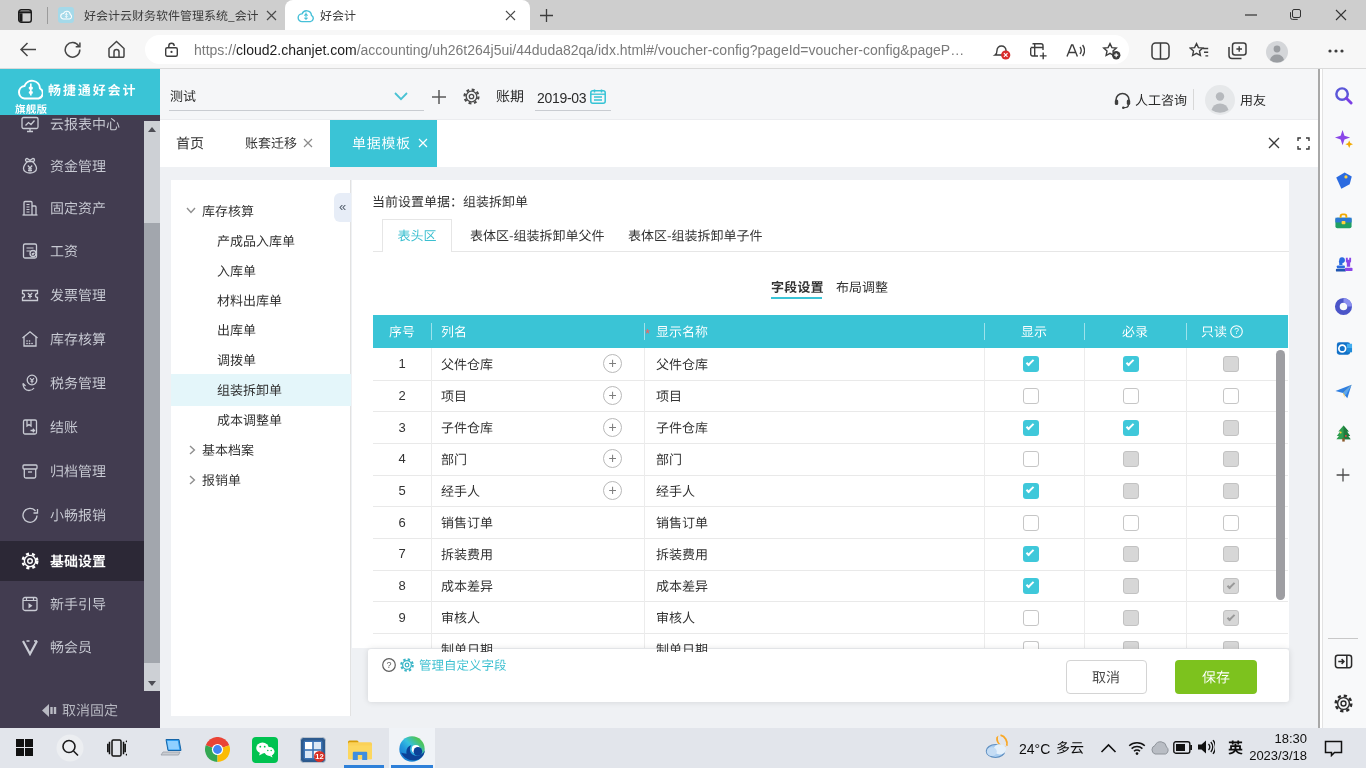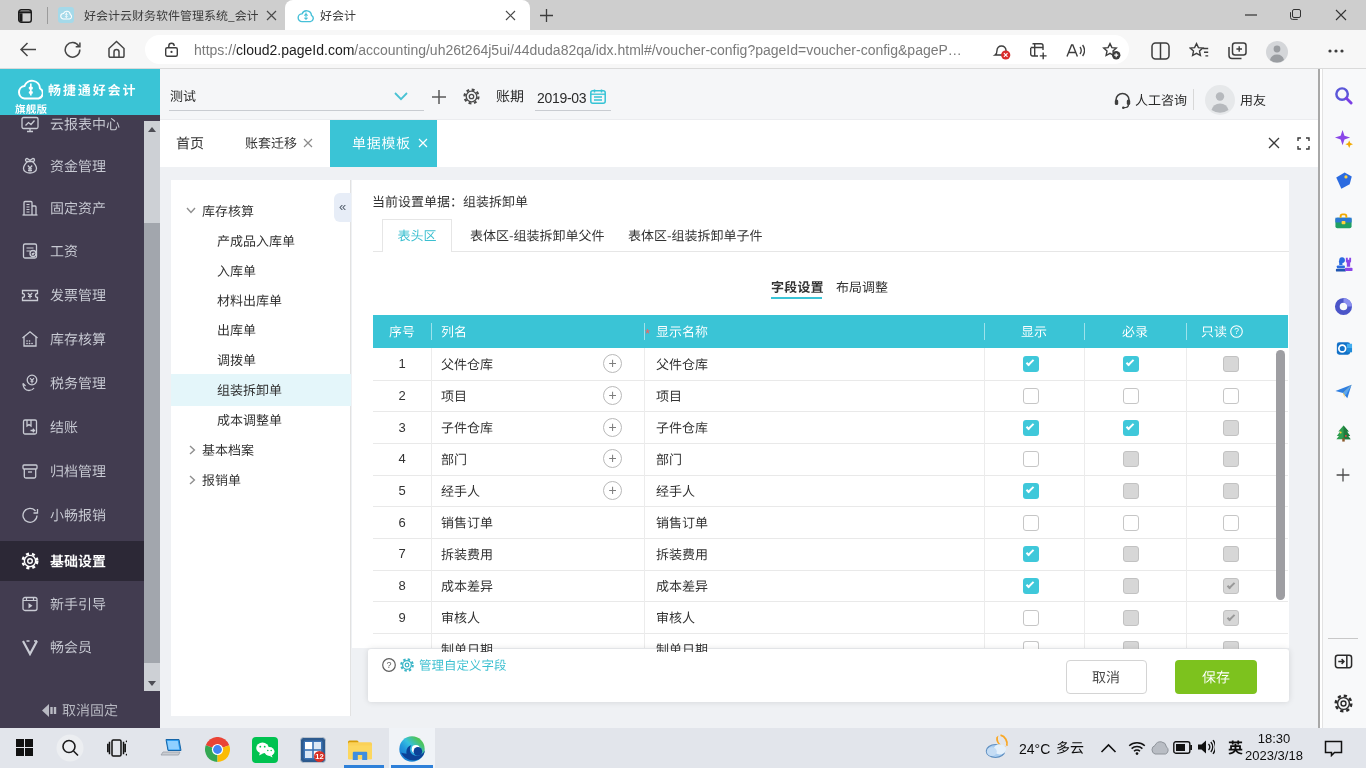--- a/index.html
+++ b/index.html
@@ -47,21 +47,21 @@
 #btncancel{left:1066px;top:660px;width:81px;height:34px;border:1px solid #d4d4d4;border-radius:4px;background:#fff;z-index:9}
 #btnsave{left:1175px;top:660px;width:82px;height:34px;border-radius:4px;background:#7dc21e;z-index:9}
 #pagescroll{left:1318px;top:69px;width:2px;height:659px;background:#a8a8a8}
 #esidebar{left:1322px;top:69px;width:44px;height:659px;background:#f8f9fa;border-left:1px solid #e3e3e3}
 #esep{left:1328px;top:638px;width:30px;height:1px;background:#c8c8c8}
 
 #taskbar{left:0;top:728px;width:1366px;height:40px;background:#e2e5eb}
 #edgebtn{left:389px;top:728px;width:46px;height:40px;background:#f0f3f7}
 .tkunder{top:765px;height:3px;background:#2e80d9}
 #tray1{left:1019px;top:741px;font-size:14px;color:#0f0f0f}
-#clock{left:1241px;top:730px;width:66px;text-align:center;font-size:13px;color:#0f0f0f;line-height:17px}
+#clock{left:1241px;top:730px;width:66px;text-align:right;font-size:13px;color:#0f0f0f;line-height:17px}
 </style></head><body>
 <div id="tabstrip" class="abs"></div>
 <svg class="abs" style="left:18px;top:9px" width="14" height="14" viewBox="0 0 14 14">
     <rect x="0.7" y="0.7" width="12.6" height="12.6" rx="2.6" fill="none" stroke="#1b1b1b" stroke-width="1.4"></rect>
     <path d="M1 3.3h12" stroke="#1b1b1b" stroke-width="2"></path>
     <rect x="1.3" y="4.3" width="3.2" height="8.4" fill="#1b1b1b"></rect>
   </svg>
 <div class="abs" style="left:47px;top:7px;width:1px;height:17px;background:#9b9b9b"></div>
 <div id="fav1" class="abs"></div>
 <svg class="abs" style="left:60px;top:10px" width="12" height="10" viewBox="0 0 24 20">
@@ -103,21 +103,21 @@
 <svg class="abs" style="left:108px;top:40px" width="17" height="18" viewBox="0 0 17 18">
     <path d="M1 8.5L8.5 1.5L16 8.5V16a1.2 1.2 0 0 1 -1.2 1.2H2.2A1.2 1.2 0 0 1 1 16Z" fill="none" stroke="#464646" stroke-width="1.5"></path>
     <path d="M6 17v-5a2.5 2.5 0 0 1 5 0v5" fill="none" stroke="#464646" stroke-width="1.5"></path>
   </svg>
 <div id="pill" class="abs"></div>
 <svg class="abs" style="left:165px;top:42px" width="13" height="15" viewBox="0 0 13 15">
     <rect x="0.7" y="5.7" width="11.6" height="8.6" rx="1.5" fill="none" stroke="#3d3d3d" stroke-width="1.4"></rect>
     <path d="M3.8 5.5V4a2.7 2.7 0 0 1 5.4 0" fill="none" stroke="#3d3d3d" stroke-width="1.4"></path>
     <circle cx="6.5" cy="9.9" r="1.1" fill="#3d3d3d"></circle>
   </svg>
-<div id="urltxt" class="abs">https://<b>cloud2.pageId.com</b>/accounting/uh26t264j5ui/44duda82qa/idx.html#/voucher-config?pageId=voucher-config&amp;pageP…</div>
+<div id="urltxt" class="abs">https://<b>cloud2.chanjet.com</b>/accounting/uh26t264j5ui/44duda82qa/idx.html#/voucher-config?pageId=voucher-config&amp;pageP…</div>
 <svg class="abs" style="left:992px;top:43px" width="20" height="18" viewBox="0 0 20 18">
     <path d="M3 12c1.5-1 2-2.7 2-4.5A4.4 4.4 0 0 1 9.5 3a4.4 4.4 0 0 1 4.5 4.5c0 1.8.5 3.5 2 4.5Z" fill="none" stroke="#3d3d3d" stroke-width="1.4"></path>
     <circle cx="13.7" cy="12" r="4.6" fill="#d92b2b"></circle>
     <path d="M11.9 10.2l3.6 3.6M15.5 10.2l-3.6 3.6" stroke="#fff" stroke-width="1.1"></path>
   </svg>
 <svg class="abs" style="left:1030px;top:43px" width="17" height="17" viewBox="0 0 17 17">
     <path d="M2.5 0.7 H11a2 2 0 0 1 2 2V7M8 13H2.7a2 2 0 0 1-2-2V5" fill="none" stroke="#3d3d3d" stroke-width="1.4"></path>
     <path d="M0.7 4.5h12.4M4.7 0.7v12.4" stroke="#3d3d3d" stroke-width="1.4"></path>
     <path d="M13.2 9.5v6.8M9.8 12.9h6.8" stroke="#3d3d3d" stroke-width="1.4"></path>
   </svg>

